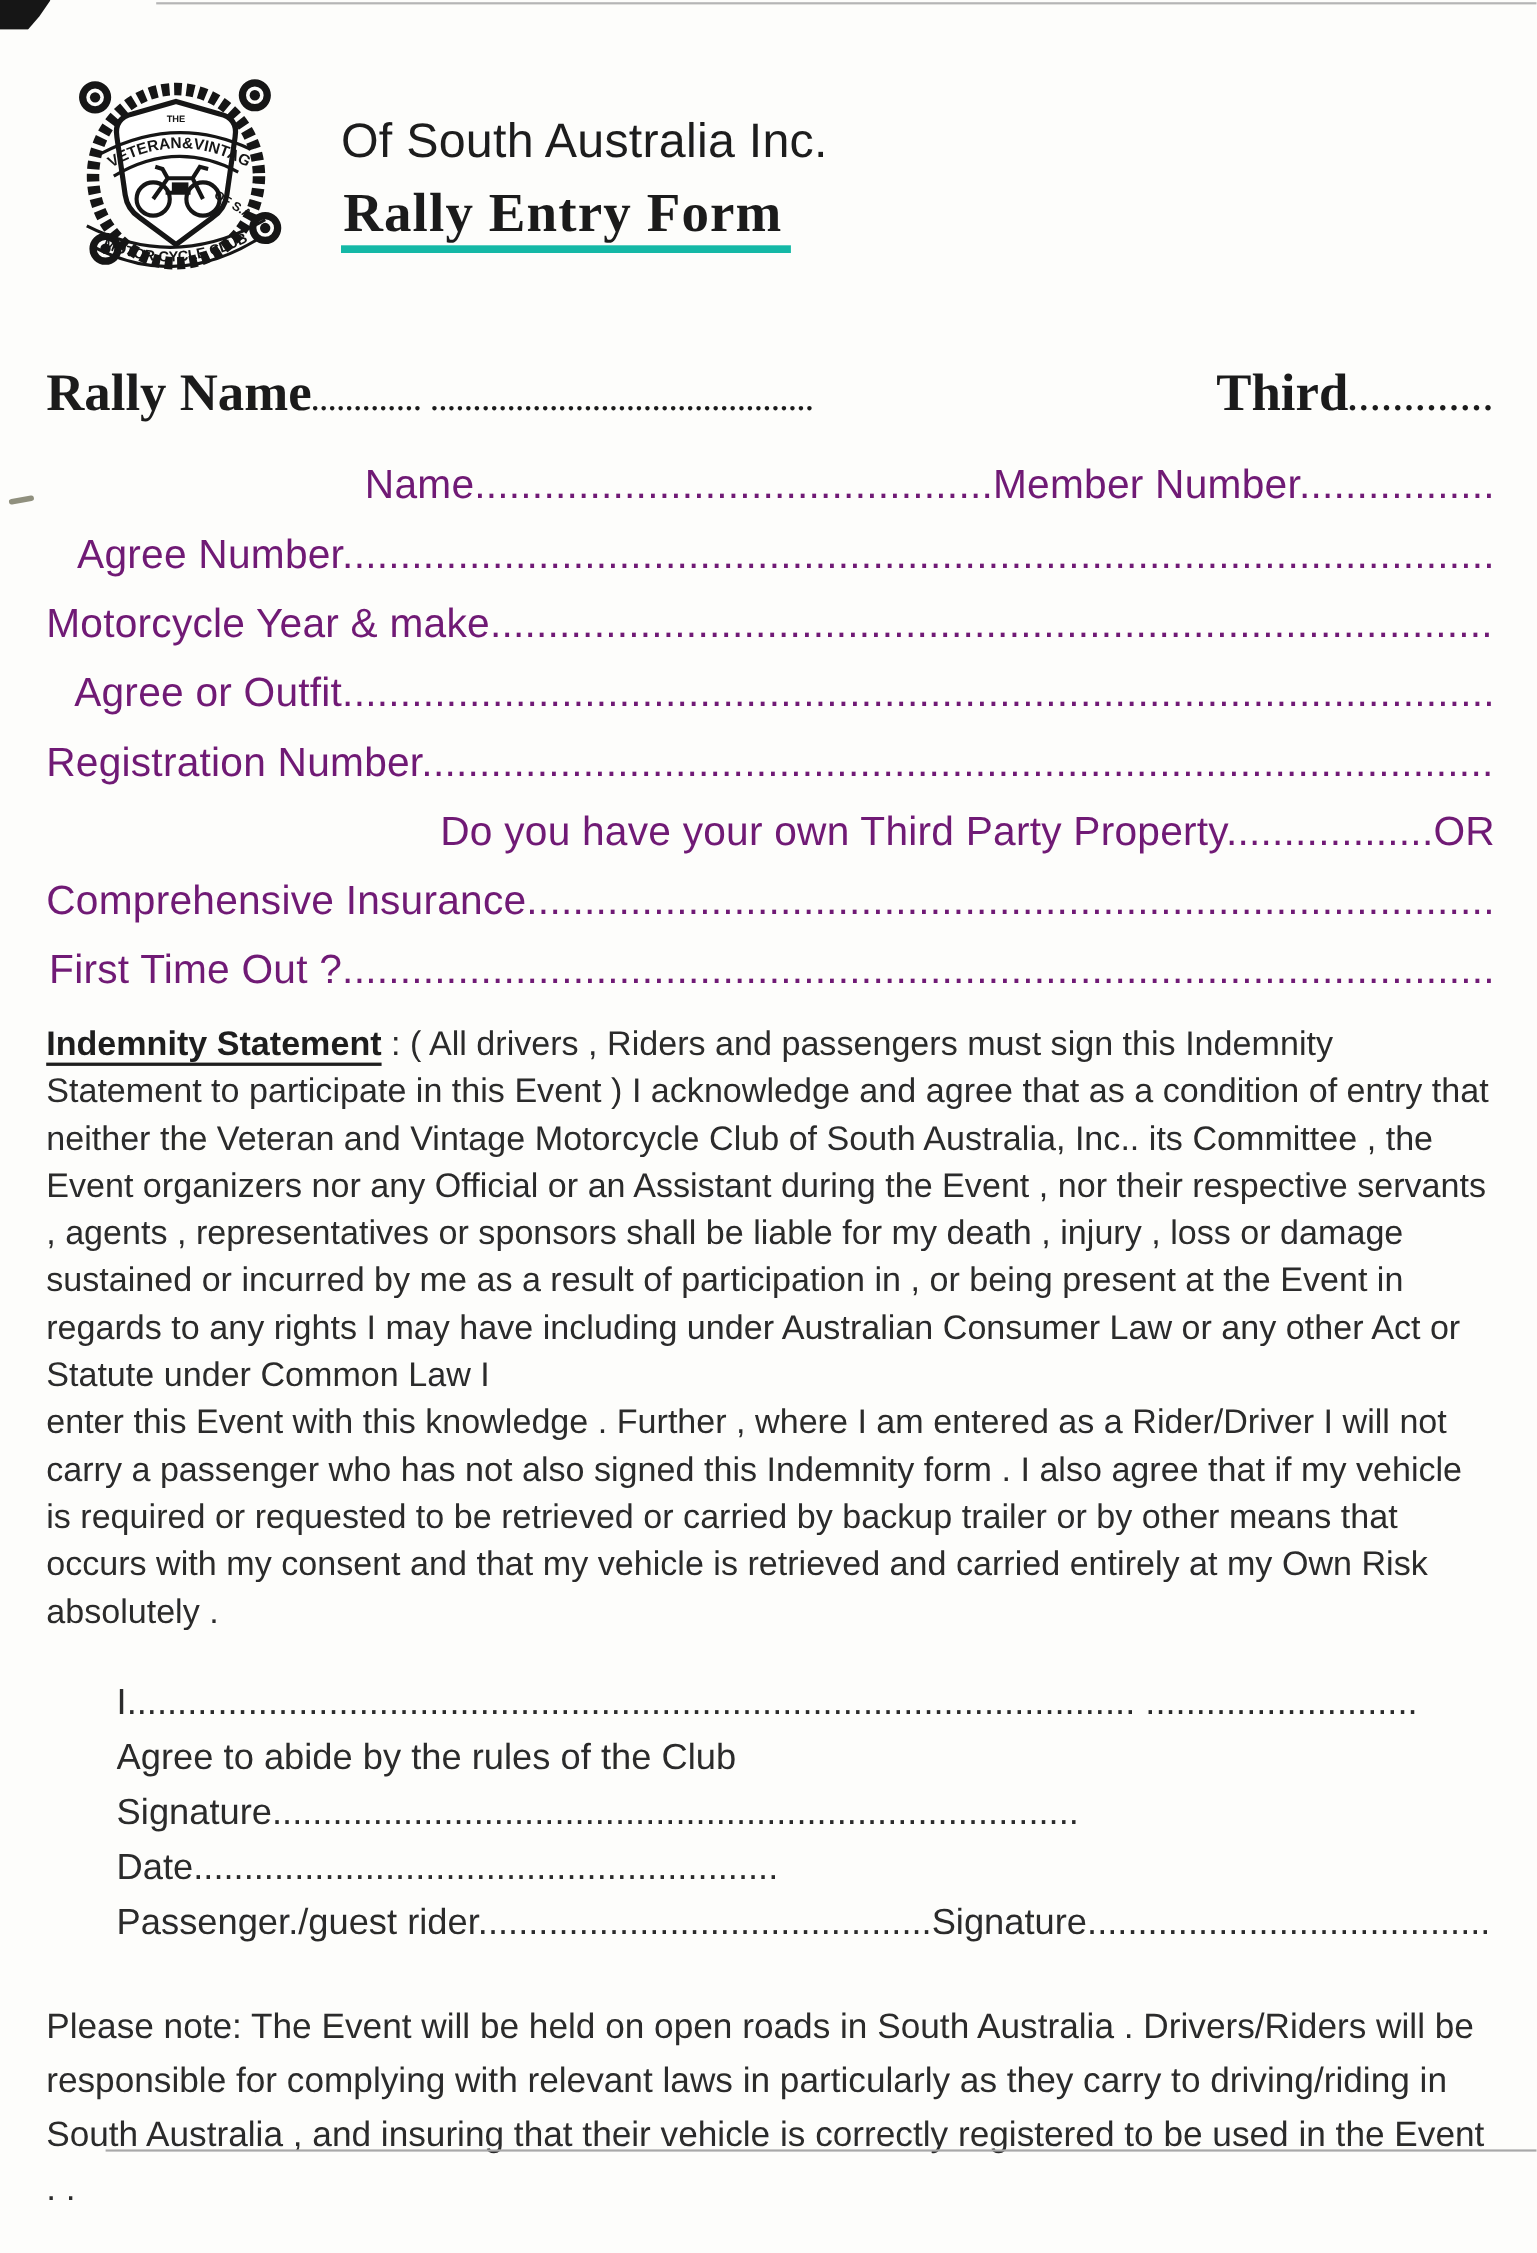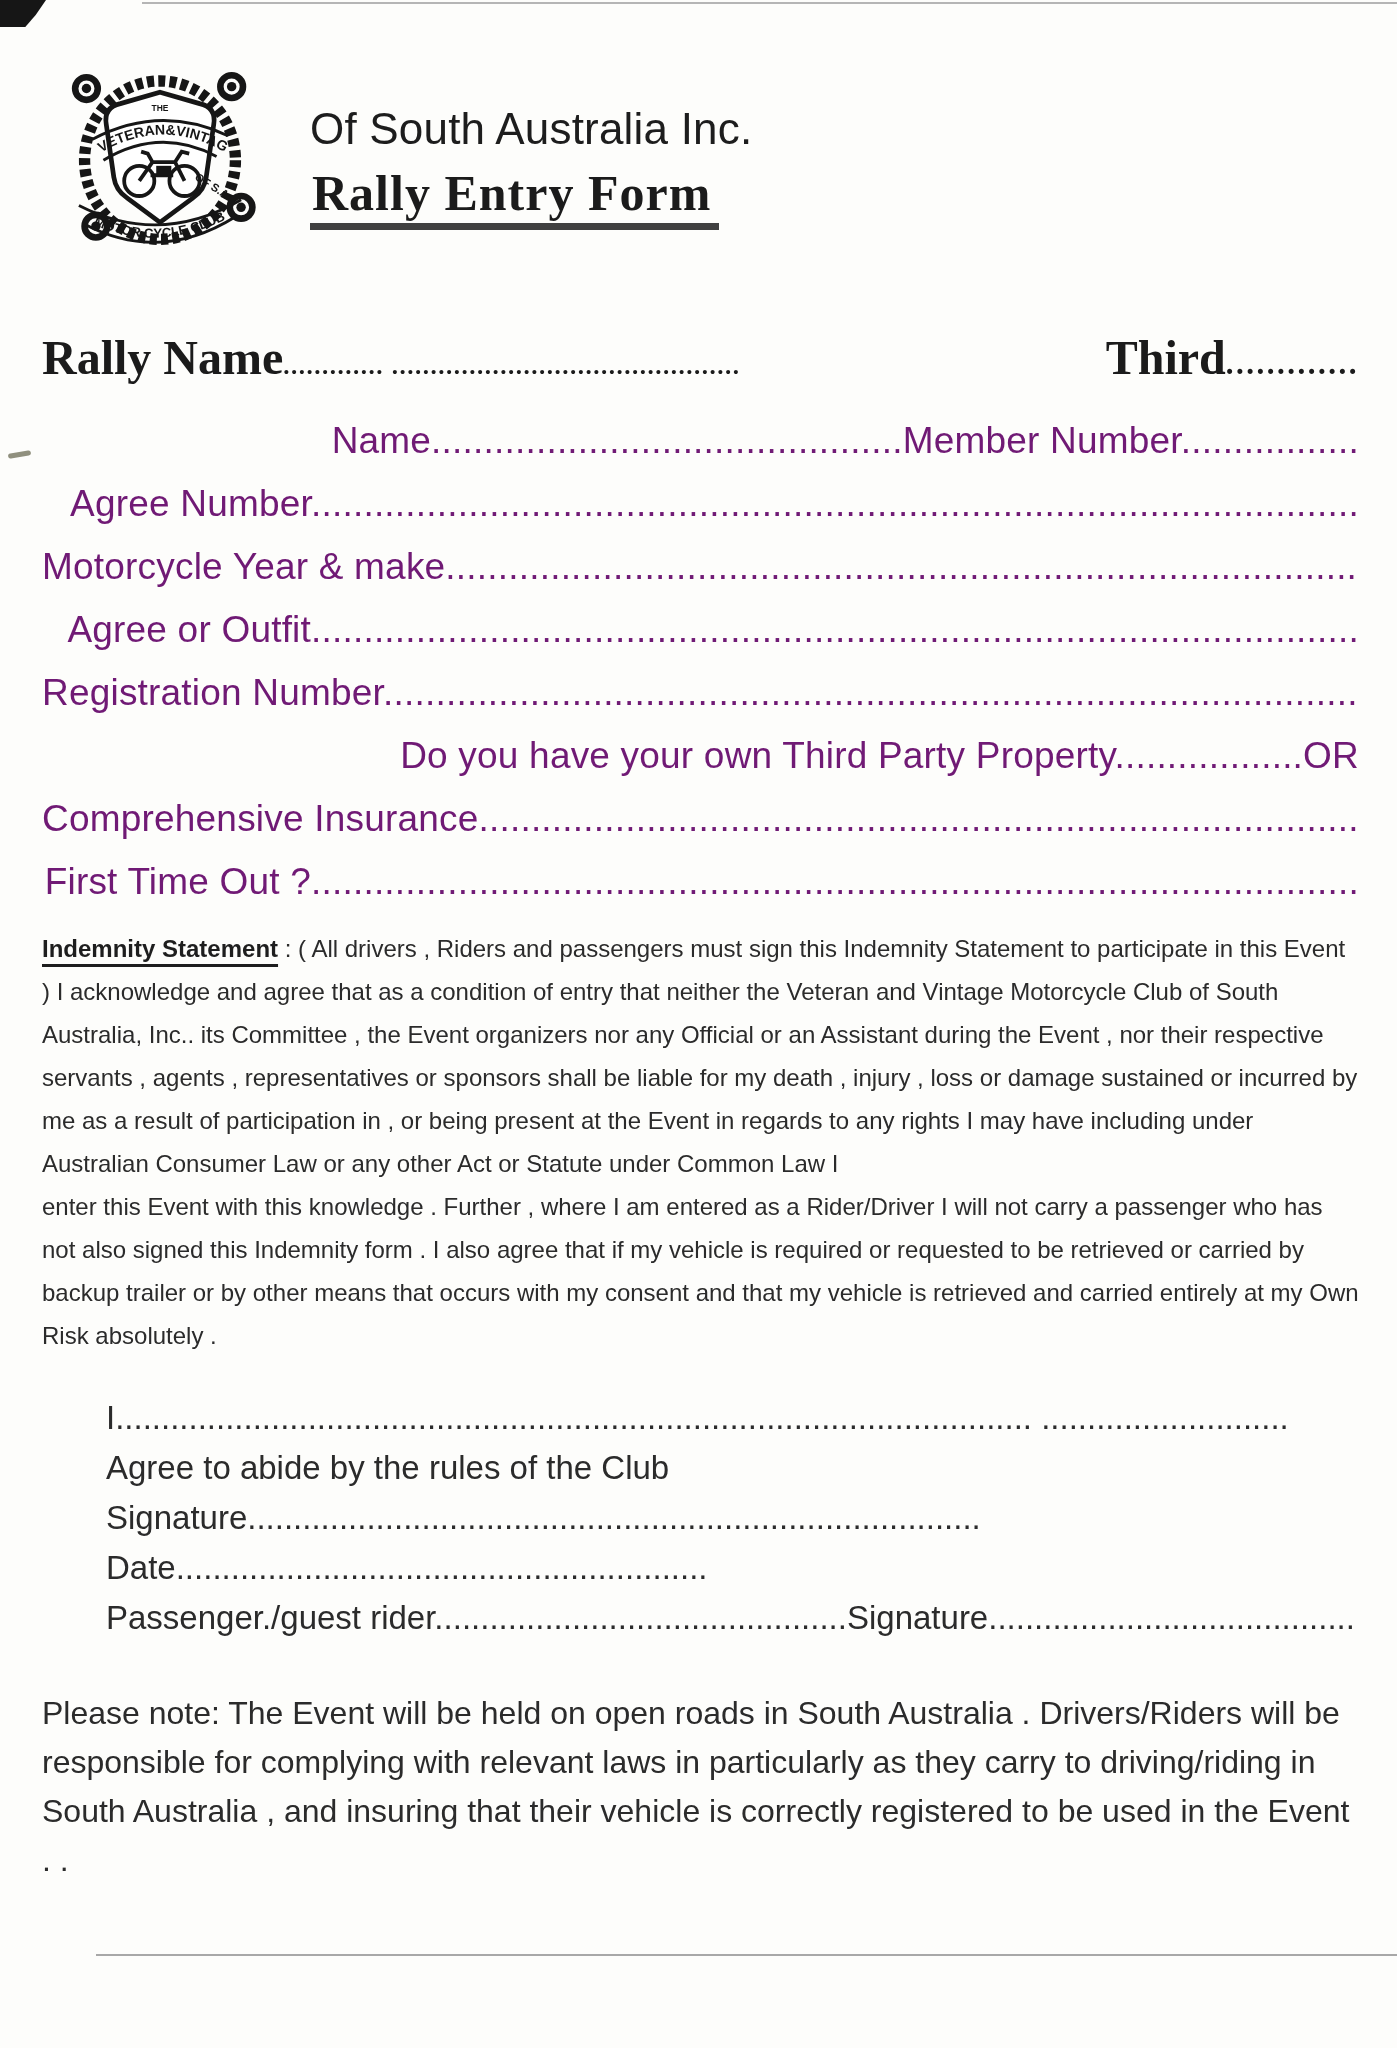--- a/index.html
+++ b/index.html
@@ -21,35 +21,35 @@
 
   .page { padding:64px 38px 0 42px; }
 
   
   .header { display:flex; align-items:flex-start; }
   .badge { width:212px; height:198px; flex:none; margin-left:12px; }
   .header-text { margin-left:44px; padding-top:20px; }
   .club-line1 { font-family:"Liberation Serif", serif; font-weight:bold; font-size:37px; color:#1d1d1d; letter-spacing:0.2px; }
   .club-line2 { font-weight:normal; font-size:44px; color:#1d1d1d; margin-top:20px; letter-spacing:0.2px; }
   .form-title { display:inline-block; font-family:"Liberation Serif", serif; font-weight:bold; font-size:50px;
-    color:#1b1b1b; border-bottom:7px solid #404040; margin-top:10px; padding:0 8px 1px 2px; letter-spacing:1px; }
+    color:#1b1b1b; border-bottom:7px solid #14b8a6; margin-top:10px; padding:0 8px 1px 2px; letter-spacing:1px; }
 
   
   .rally-row { display:flex; justify-content:space-between; align-items:center; margin-top:68px;
     font-family:"Liberation Serif", serif; font-weight:bold; color:#1b1b1b; white-space:nowrap; overflow:hidden; }
   .rally-label, .date-label { font-size:48px; }
   .rally-dots { font-size:25px; letter-spacing:1.5px; }
   .date-dots  { font-size:31px; letter-spacing:2.5px; }
 
   
   .fields { margin-top:24px; }
   .field-line { font-size:37px; line-height:63px; letter-spacing:0.2px; white-space:nowrap; overflow:hidden; color:#701a75;text-align:right; }
 
   
-  .indemnity { margin-top:14px; font-size:24px; line-height:43px; color:#2b2b2b; }
+  .indemnity { margin-top:14px; font-size:31px; line-height:43px; color:#2b2b2b; }
   .indemnity-heading { font-weight:bold; color:#1e1e1e; text-decoration:underline;
     text-decoration-thickness:3px; text-underline-offset:7px; }
 
   
   .sign-block { margin-top:36px; margin-left:64px; font-size:33px; line-height:50px; color:#2b2b2b; }
   .sign-line { white-space:nowrap; overflow:hidden; }
 
   
   .footer-note { margin-top:46px; font-size:32px; line-height:49px; color:#2b2b2b; max-width:1330px; }
 </style>

